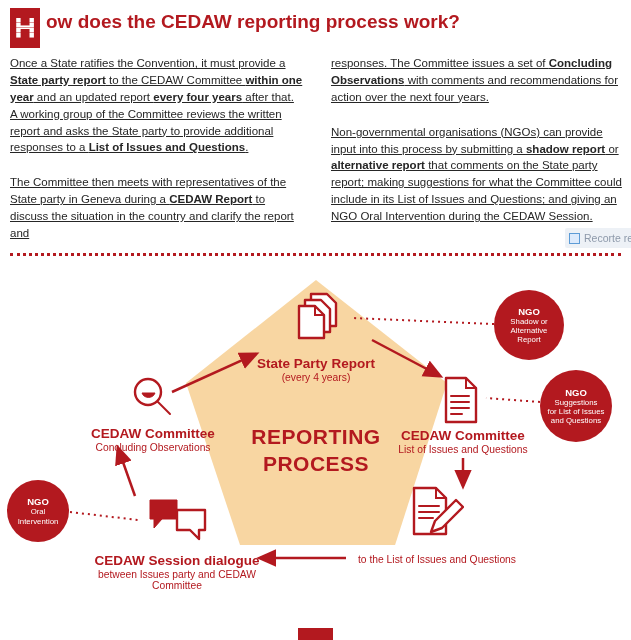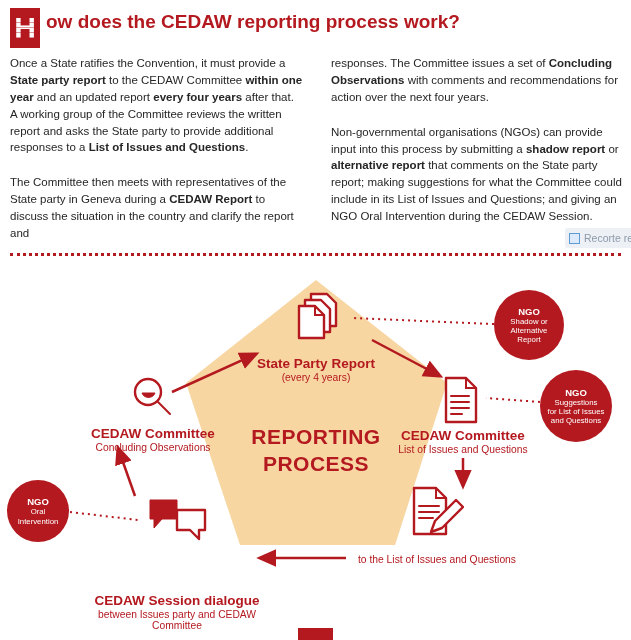--- a/index.html
+++ b/index.html
@@ -7,21 +7,21 @@
   body { font-family:"Liberation Sans","DejaVu Sans",sans-serif; background:#ffffff; }
   .page { position:relative; width:631px; height:640px; background:#ffffff; overflow:hidden; }
   .b { font-weight:700; }
 
   .dropcap { position:absolute; left:10px; top:8px; width:30px; height:40px; background:var(--red);
              color:#fff; font-weight:800; font-size:30px; display:flex; align-items:center; justify-content:center; }
   .dropcap::after { content:""; position:absolute; inset:0;
              background:repeating-linear-gradient(180deg, rgba(179,25,31,0) 0 4px, rgba(179,25,31,0.45) 4px 5px); }
   .title { position:absolute; left:46px; top:11px; width:560px; color:var(--red); font-weight:800; font-size:19px; }
 
-  .col { position:absolute; top:55px; font-size:11.5px; line-height:1.47; color:var(--body-text); }
+  .col { position:absolute; top:55px; font-size:11.5px; line-height:1.47; color:var(--body-text);text-decoration:underline; }
   .col p + p { margin-top:18px; }
   .col-left  { left:10px;  width:293px; }
   .col-right { left:331px; width:291px; }
 
   .divider { position:absolute; left:10px; top:253px; width:611px; border-top:3px dotted var(--red); }
 
   .snip { position:absolute; left:565px; top:228px; width:88px; height:20px; background:rgba(236,240,245,0.93);
           display:flex; align-items:center; gap:4px; padding:0 4px; font-size:10.5px; color:#8d99aa;
           white-space:nowrap; overflow:hidden; border-radius:2px; }
   .snip-icon { width:11px; height:11px; border:1.5px solid #5c9bd6; background:#dceafc; flex:0 0 auto; }
@@ -135,21 +135,21 @@
     <div class="node-title" style="left:347px; top:297px; width:180px;">
       <div class="s">to the List of Issues and Questions</div>
     </div>
 
     <div class="icon" style="left:146px; top:238px;">
       <svg width="64" height="52" viewBox="0 0 64 52">
         <path class="ico-f" d="M4 6 h27 v19 h-15 l-8 9 v-9 h-4 z"></path>
         <path class="ico-s" d="M31 16 h28 v20 h-6 v9 l-9 -9 h-13 z"></path>
       </svg>
     </div>
-    <div class="node-title" style="left:77px; top:297px; width:200px;margin-top:40px;">
+    <div class="node-title" style="left:77px; top:297px; width:200px;">
       <div class="t">CEDAW Session dialogue</div>
       <div class="s">between Issues party and CEDAW Committee</div>
     </div>
 
     <div class="icon" style="left:128px; top:116px;">
       <svg width="48" height="48" viewBox="0 0 48 48">
         <circle class="ico-s" cx="20" cy="20" r="13" stroke-width="3"></circle>
         <path class="ico-f" d="M14 21 a7 7 0 0 0 13 0 z"></path>
         <line class="ico-l" x1="30" y1="30" x2="42" y2="42" stroke-width="4"></line>
       </svg>

